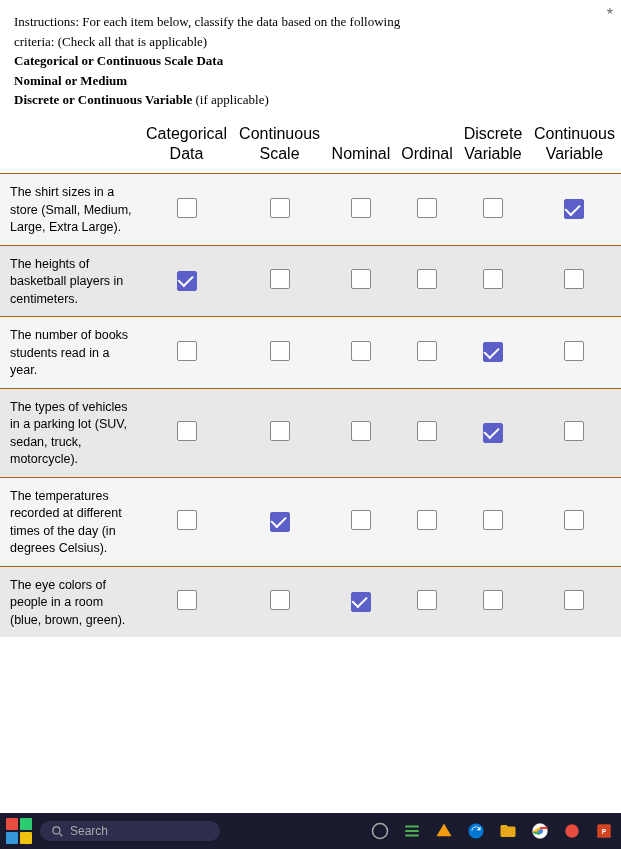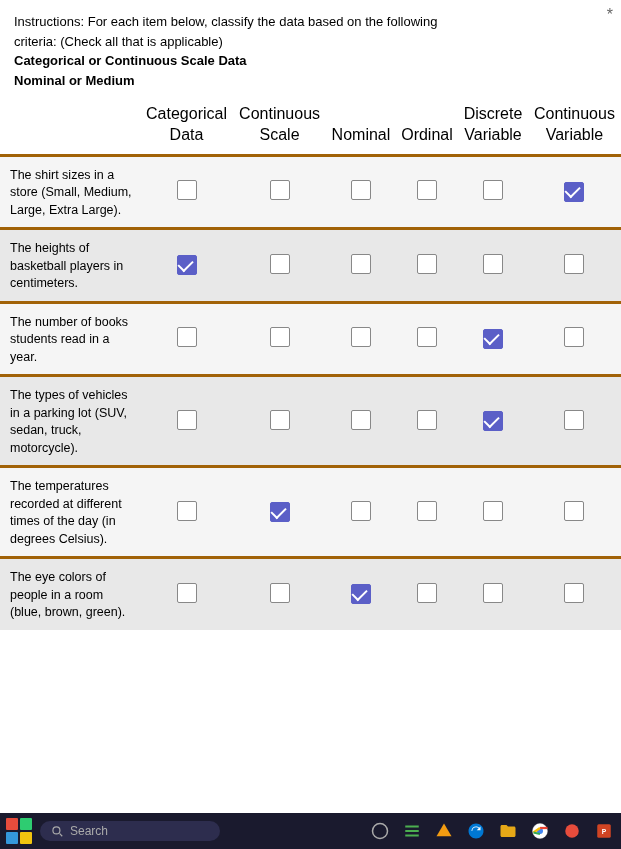--- a/index.html
+++ b/index.html
@@ -14,20 +14,21 @@
       background: #fff;
       width: 621px;
       min-height: 849px;
       display: flex;
       flex-direction: column;
     }
     .instructions {
       padding: 12px 14px 8px 14px;
       line-height: 1.5;
       font-size: 13px;
+      font-family: Liberation Serif, serif;
     }
     .instructions .bold {
       font-weight: bold;
     }
     .table-container {
       flex: 1;
       overflow: hidden;
     }
     table {
       width: 100%;
@@ -42,21 +43,21 @@
       font-weight: normal;
       font-size: 16px;
       line-height: 1.3;
       border: none;
     }
     thead tr th:first-child {
       width: 140px;
       text-align: left;
     }
     tbody tr {
-      border-top: 3px solid #a16207;
+      border-top: 1px solid #a16207;
     }
     tbody tr:nth-child(odd) {
       background: #f5f5f5;
     }
     tbody tr:nth-child(even) {
       background: #e8e8e8;
     }
     tbody tr td {
       padding: 8px 4px;
       vertical-align: middle;
@@ -178,20 +179,21 @@
 <body>
 
 <div class="page">
   <div class="content-wrap">
     <span class="close-btn">*</span>
     <div class="instructions">
       <p><span>Instructions: For each item below, classify the data based on the following</span></p>
       <p>criteria: (Check all that is applicable)</p>
       <p><span class="bold">Categorical or Continuous Scale Data</span></p>
       <p><span class="bold">Nominal or Medium</span></p>
+      <p><span class="bold" style="font-weight:bold">Discrete or Continuous Variable</span> <span>(if applicable)</span></p>
     </div>
 
     <div class="table-container">
       <table>
         <thead>
           <tr>
             <th></th>
             <th>Categorical<br>Data</th>
             <th>Continuous<br>Scale</th>
             <th>Nominal</th>

